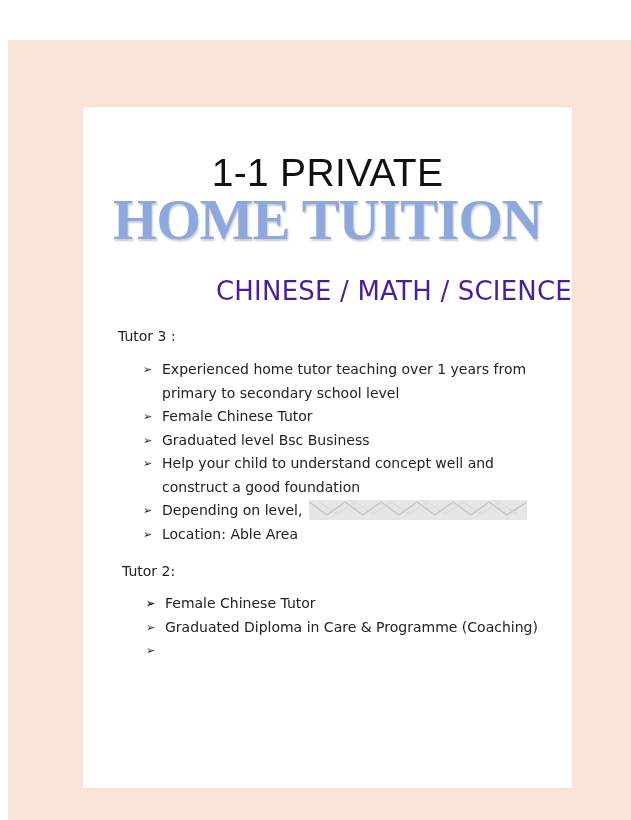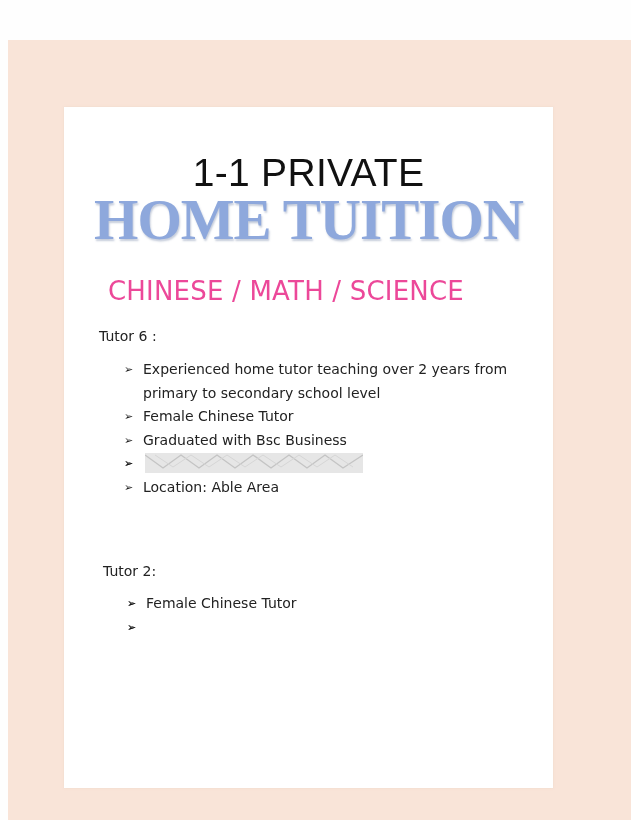--- a/index.html
+++ b/index.html
@@ -17,21 +17,21 @@
     .peach-bg {
       position: absolute;
       left: 8px;
       top: 40px;
       width: 623px;
       height: 780px;
       background: #f9e4d8;
     }
     .card {
       position: absolute;
-      left: 64px;
+      left: 83px;
       top: 107px;
       width: 489px;
       height: 681px;
       background: #ffffff;
       box-shadow: 0 0 2px rgba(230, 210, 195, 0.6);
     }
     .title-line1 {
       position: absolute;
       left: 0;
       width: 489px;
@@ -55,28 +55,27 @@
       line-height: 70px;
       color: #8ea8dc;
       letter-spacing: -1px;
       text-shadow: 1px 2px 2px rgba(90, 110, 150, 0.35);
     }
     .subtitle {
       position: absolute;
       left: 0;
       width: 489px;
       top: 166px;
-      text-align: left;
+      text-align: right;
       font-family: "DejaVu Sans", sans-serif;
       font-weight: normal;
       font-size: 26px;
       line-height: 36px;
-      color: #ec4899;
+      color: #4c1d95;
       letter-spacing: 0.2px;
-      padding-left: 44px;
     }
     .section-heading {
       position: absolute;
       font-family: "DejaVu Sans", sans-serif;
       font-size: 14px;
       line-height: 20px;
       color: #222222;
     }
     .tutor1-heading { left: 35px; top: 219px; }
     .tutor2-heading { left: 39px; top: 454px; }
@@ -123,39 +122,41 @@
 <body>
 
 <div class="peach-bg"></div>
 
 <div class="card">
 
   <div class="title-line1">1-1 PRIVATE</div>
   <div class="title-line2">HOME TUITION</div>
   <div class="subtitle">CHINESE / MATH / SCIENCE</div>
 
-  <div class="section-heading tutor1-heading">Tutor 6 :</div>
+  <div class="section-heading tutor1-heading">Tutor 3 :</div>
   <ul class="bullets tutor1-list">
     <li>
       <span class="arrow">➢</span>
-      <span>Experienced home tutor teaching over 2 years from primary to secondary school level</span>
+      <span>Experienced home tutor teaching over 1 years from primary to secondary school level</span>
     </li>
     <li>
       <span class="arrow">➢</span>
       <span>Female Chinese Tutor</span>
     </li>
     <li>
       <span class="arrow">➢</span>
-      <span>Graduated with Bsc Business</span>
+      <span>Graduated level Bsc Business</span>
     </li>
     <li>
       <span class="arrow">➢</span>
+      <span>Help your child to understand concept well and construct a good foundation</span>
     </li>
     <li>
       <span class="arrow">➢</span>
+      <span>Depending on level,</span>
       <span class="redacted">
         <svg width="218" height="20" viewBox="0 0 218 20">
           <rect x="0" y="0" width="218" height="20" fill="#e6e6e6"></rect>
           <polyline points="0,2 18,15 36,2 54,15 72,2 90,15 108,2 126,15 144,2 162,15 180,2 198,15 218,2" fill="none" stroke="#c4c4c4" stroke-width="1.4"></polyline>
           <polyline points="10,2 28,14 46,2 64,14 82,2 100,14 118,2 136,14 154,2 172,14 190,2 208,14" fill="none" stroke="#d6d6d6" stroke-width="1"></polyline>
         </svg>
       </span>
     </li>
     <li>
       <span class="arrow">➢</span>
@@ -167,19 +168,20 @@
   <ul class="bullets tutor2-list">
     <li>
       <span class="arrow">➢</span>
     </li>
     <li>
       <span class="arrow">➢</span>
       <span>Female Chinese Tutor</span>
     </li>
     <li>
       <span class="arrow">➢</span>
+      <span>Graduated Diploma in Care &amp; Programme (Coaching)</span>
     </li>
     <li>
       <span class="arrow">➢</span>
     </li>
   </ul>
 
 </div>
 
 </body></html>

